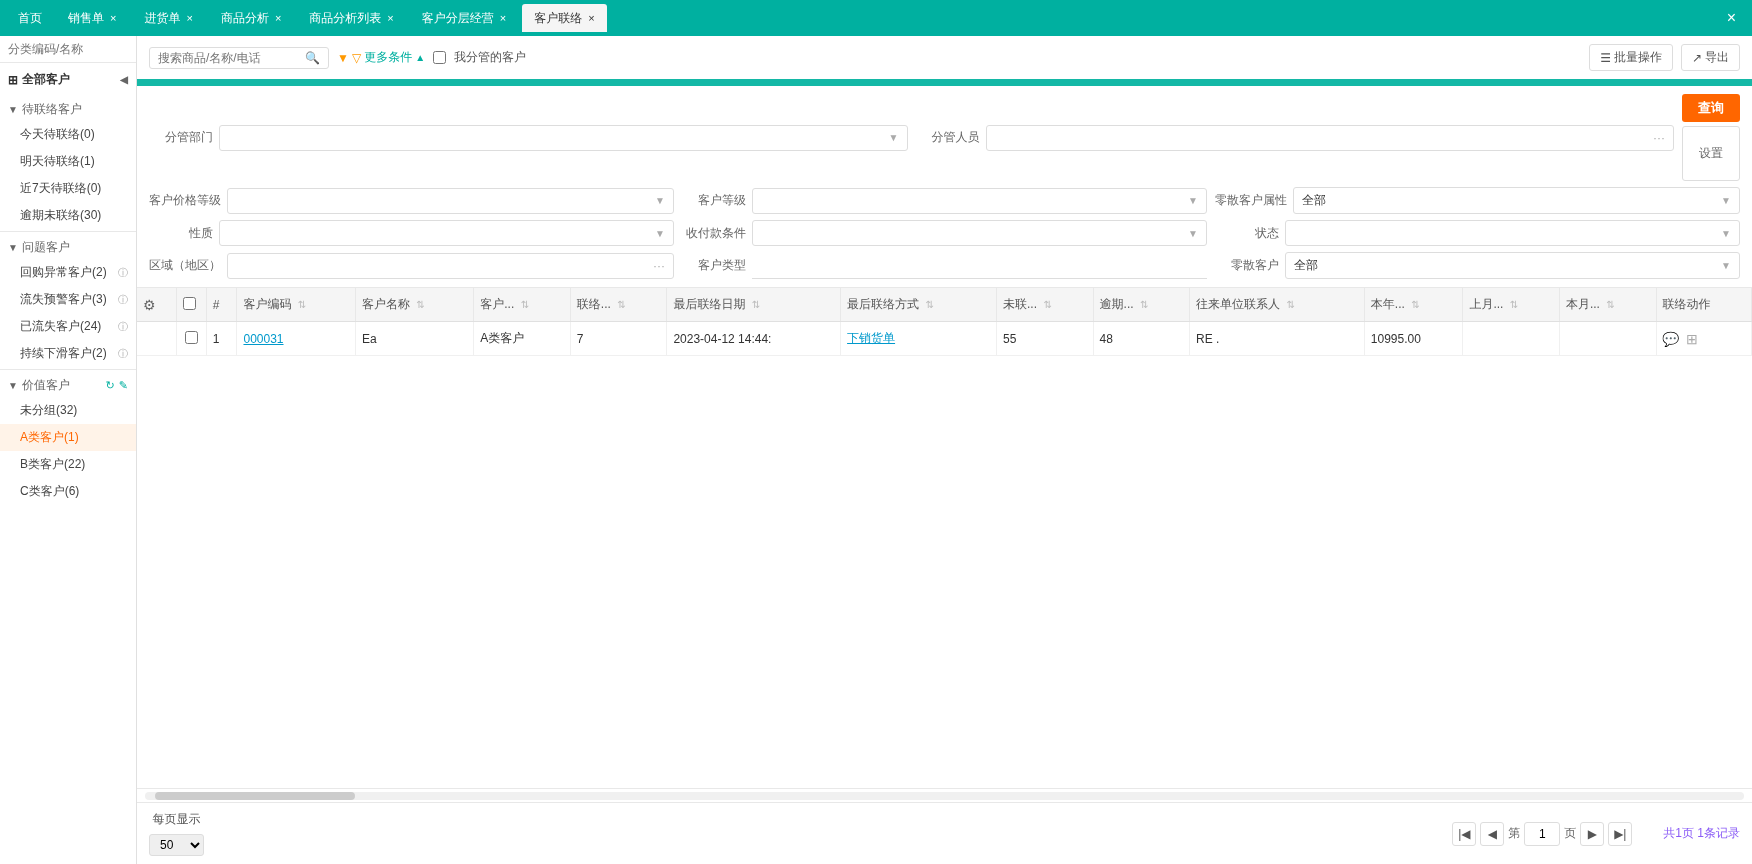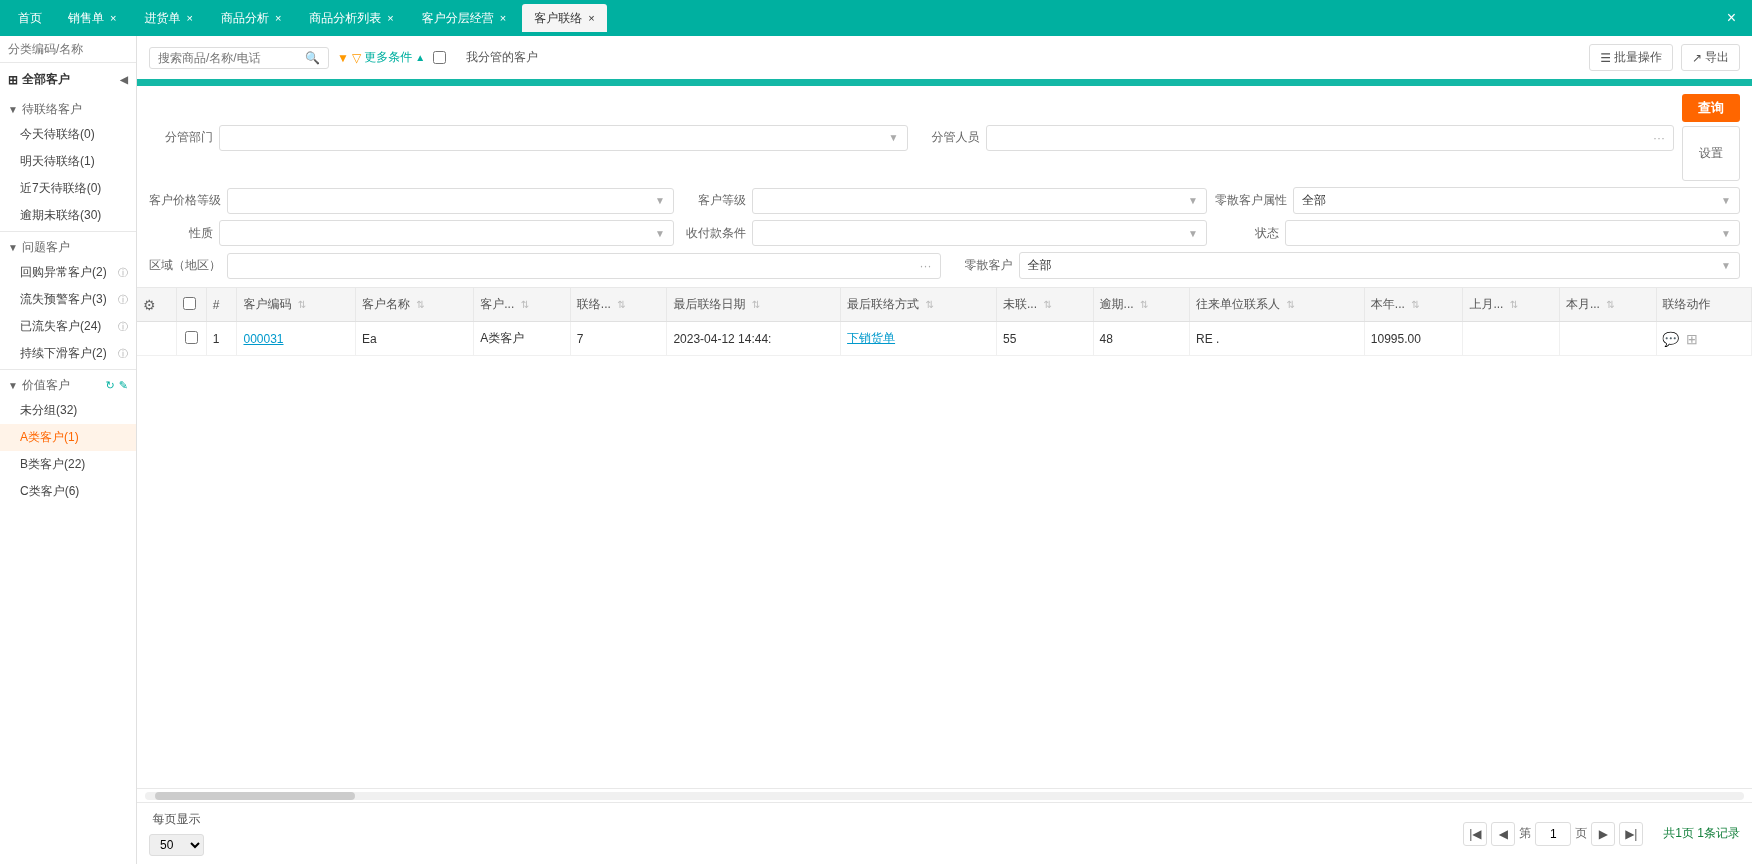--- a/index.html
+++ b/index.html
@@ -63,21 +63,21 @@
     }
     .filter-search {
       display: flex; align-items: center; border: 1px solid #ddd; border-radius: 3px;
       padding: 3px 8px; background: white; width: 180px;
     }
     .filter-search input { border: none; outline: none; font-size: 12px; flex: 1; color: #666; }
     .filter-more {
       display: flex; align-items: center; color: #00b0a0; cursor: pointer; gap: 3px;
     }
     .filter-more .filter-icon { color: #ff9900; }
-    .filter-my { display: flex; align-items: center; gap: 20px; color: #555; cursor: pointer; }
+    .filter-my { display: flex; align-items: center; gap: 8px; color: #555; cursor: pointer; }
     .filter-my input[type=checkbox] { margin: 0; }
     .filter-actions { margin-left: auto; display: flex; gap: 8px; }
     .btn-batch { 
       display: flex; align-items: center; gap: 3px; color: #555; cursor: pointer;
       border: 1px solid #ddd; border-radius: 3px; padding: 4px 10px;
       background: white;
     }
     .btn-export {
       display: flex; align-items: center; gap: 3px; color: #555; cursor: pointer;
       border: 1px solid #ddd; border-radius: 3px; padding: 4px 10px;
@@ -369,20 +369,26 @@
           </div>
         </div>
       </div>
 
       <div class="adv-filter-row">
         <div class="filter-field">
           <label>区域（地区）</label>
           <div class="filter-input">
             <span></span>
               <span class="dots">···</span>
+          </div>
+        </div>
+        <div class="filter-field">
+          <label>客户类型</label>
+          <div class="filter-input" style="border:none;border-bottom:1px solid #ddd;border-radius:0;">
+            <span></span>
           </div>
         </div>
         <div class="filter-field">
           <label>零散客户</label>
           <div class="filter-input">
             <span>全部</span>
             <span class="arrow-down">▼</span>
           </div>
         </div>
       </div>
@@ -502,17 +508,17 @@
         </select>
       </div>
       <div class="pagination">
         <button class="page-btn">|◀</button>
         <button class="page-btn">◀</button>
         <span style="color:#666;">第</span>
         <input class="page-input" type="text" value="1" style="">
         <span style="color:#666;">页</span>
         <button class="page-btn">▶</button>
         <button class="page-btn">▶|</button>
-        <span style="margin-left:16px;color:#15803d;">共1页 1条记录</span>
+        <span style="margin-left:27px;color:#8b5cf6;">共1页 1条记录</span>
       </div>
     </div>
   </div>
 </div>
 
 </body></html>

